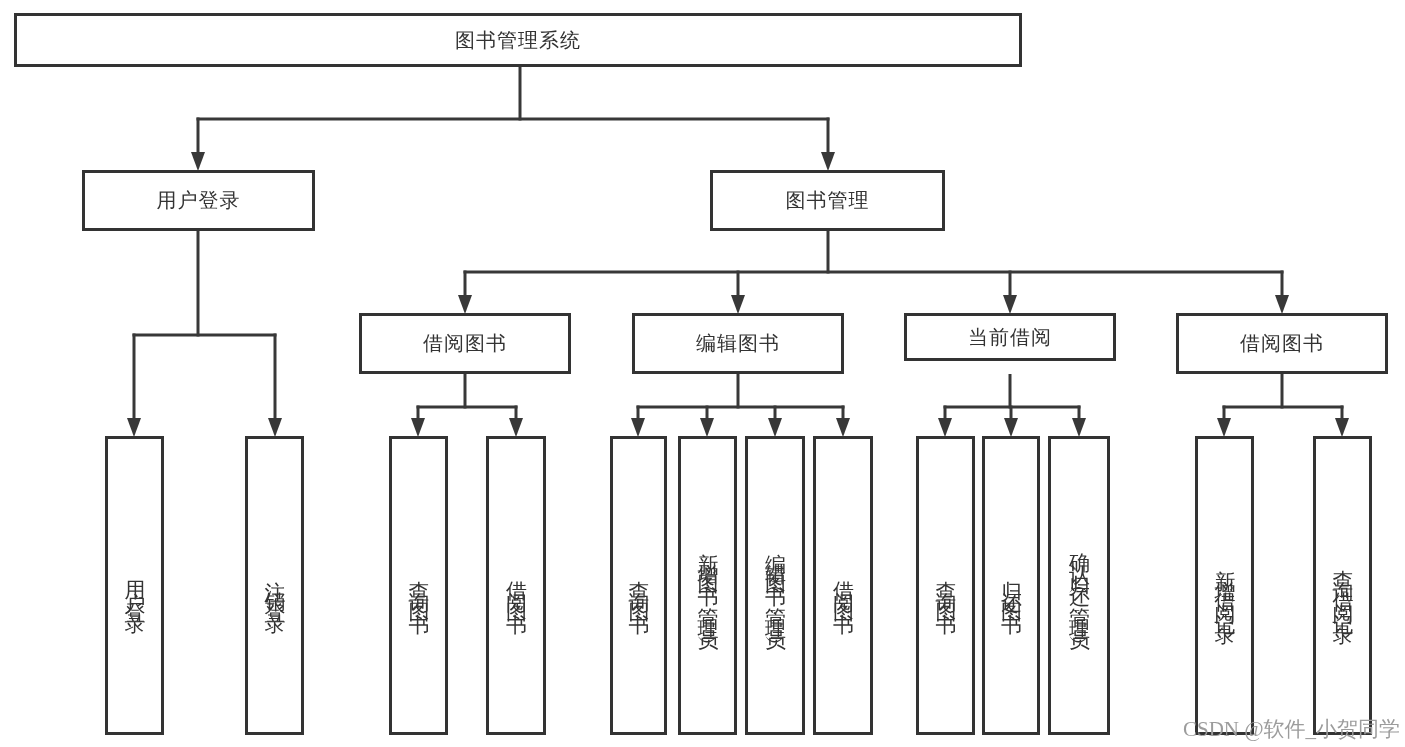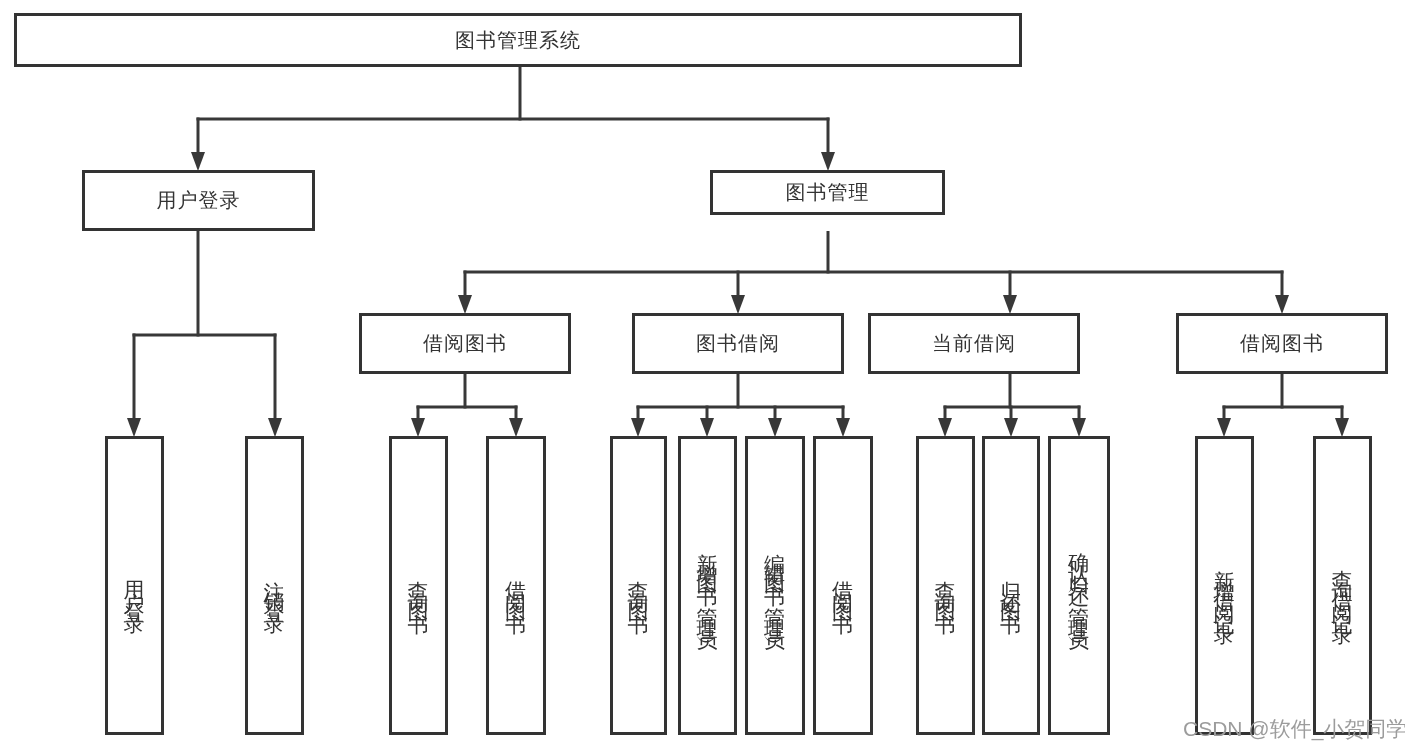--- a/index.html
+++ b/index.html
@@ -1,21 +1,21 @@
 <!DOCTYPE html>
 <html><head>
 <meta charset="utf-8">
 <style>
   html, body { margin: 0; padding: 0; background: #ffffff; }
   #canvas {
     position: relative;
     width: 1405px;
     height: 747px;
     background: #ffffff;
-    font-family: Liberation Sans, sans-serif;
+    font-family: Liberation Serif, serif;
     overflow: hidden;
   }
   #connectors {
     position: absolute;
     left: 0; top: 0;
     width: 1405px; height: 747px;
     pointer-events: none;
   }
   #connectors line { stroke: #383838; stroke-width: 3; }
   #connectors polygon { fill: #383838; }
@@ -133,31 +133,31 @@
     </g>
   </svg>
 
   <div class="box h" style="left:14px; top:13px; width:1008px; height:54px">
     <span>图书管理系统</span>
   </div>
 
   <div class="box h" style="left:82px; top:170px; width:233px; height:61px">
     <span>用户登录</span>
   </div>
-  <div class="box h" style="left:710px; top:170px; width:235px; height:45px">
+  <div class="box h" style="left:710px; top:170px; width:235px; height:61px">
     <span>图书管理</span>
   </div>
 
   <div class="box h" style="left:359px; top:313px; width:212px; height:61px">
     <span>借阅图书</span>
   </div>
   <div class="box h" style="left:632px; top:313px; width:212px; height:61px">
-    <span>图书借阅</span>
-  </div>
-  <div class="box h" style="left:868px; top:313px; width:212px; height:61px">
+    <span>编辑图书</span>
+  </div>
+  <div class="box h" style="left:904px; top:313px; width:212px; height:48px">
     <span>当前借阅</span>
   </div>
   <div class="box h" style="left:1176px; top:313px; width:212px; height:61px">
     <span>借阅图书</span>
   </div>
 
   <div class="box v" style="left:105px; top:436px; width:59px; height:299px">
     <span>用户登录</span>
   </div>
   <div class="box v" style="left:245px; top:436px; width:59px; height:299px">

